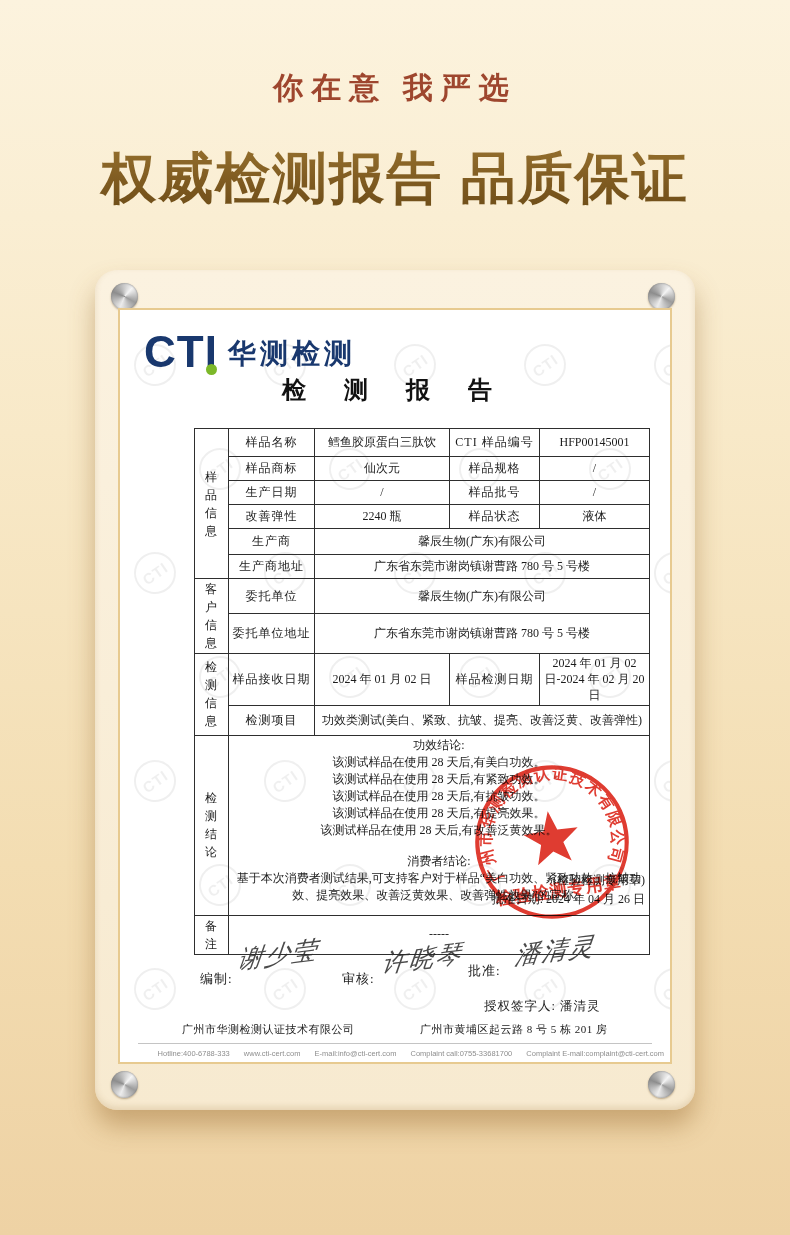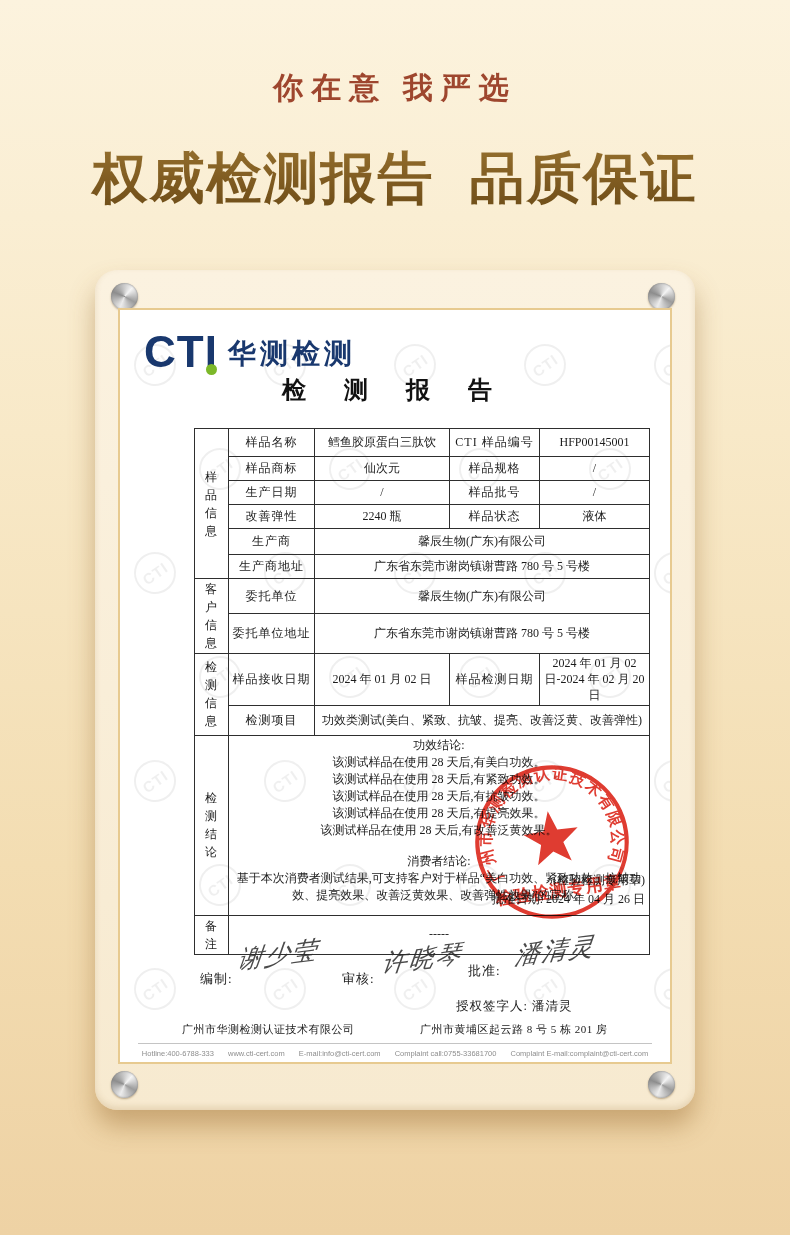--- a/index.html
+++ b/index.html
@@ -2,21 +2,21 @@
 <html><head>
 <meta charset="utf-8">
 <style>
   html,body{margin:0;padding:0;}
   body{width:790px;height:1235px;position:relative;overflow:hidden;
        font-family:"Liberation Serif","DejaVu Serif",serif;
        background:linear-gradient(180deg,#fcf3de 0%,#f8e9c8 35%,#f3ddb2 70%,#eed2a4 100%);}
   .tagline{position:absolute;top:68px;left:0;width:100%;text-align:center;
            font-size:30px;font-weight:bold;letter-spacing:8px;color:#9e462e;}
   .main-title{position:absolute;top:142px;left:0;width:100%;text-align:center;
-              font-family:Liberation Mono, monospace;
+              font-family:Liberation Sans, sans-serif;
               font-size:55px;font-weight:bold;letter-spacing:2px;color:#82622a;}
   @supports ((-webkit-background-clip:text) or (background-clip:text)){
     .main-title{background:linear-gradient(180deg,#97722f 0%,#7e5a20 55%,#6b4b17 100%);
                 -webkit-background-clip:text;background-clip:text;
                 -webkit-text-fill-color:transparent;color:transparent;}
   }
   .card{position:absolute;left:95px;top:270px;width:600px;height:840px;border-radius:22px;
         background:linear-gradient(180deg,#fbf2e0 0%,#f7ead0 100%);
         box-shadow:0 16px 26px rgba(145,98,38,.42), inset 0 -3px 6px rgba(150,105,45,.18);}
   .screw{position:absolute;width:27px;height:27px;border-radius:50%;
@@ -51,25 +51,25 @@
   tr.rh9{height:36px}tr.rh10{height:30px}tr.rh11{height:180px}tr.rh12{height:30px}
   td.concl{text-align:left;vertical-align:top;padding:4px 8px;position:relative;margin-top:40px;}
   .concl-line{line-height:17px;}
   .concl-gap{height:14px;}
   .approve{position:absolute;right:4px;bottom:6px;text-align:right;line-height:19px;}
   .stamp{position:absolute;left:352px;top:452px;width:160px;height:160px;
          transform:rotate(-8deg);opacity:.92;mix-blend-mode:multiply;pointer-events:none;}
   .sig-label{position:absolute;font-size:13px;letter-spacing:1px;}
   .sig{position:absolute;font-size:25px;font-style:italic;color:#2b2b2b;opacity:.85;
        transform:rotate(-7deg) skewX(-14deg);white-space:nowrap;letter-spacing:2px;}
-  .auth{position:absolute;left:336px;top:688px;font-size:12.5px;letter-spacing:1px;}
+  .auth{position:absolute;left:364px;top:688px;font-size:12.5px;letter-spacing:1px;}
   .addr{position:absolute;top:712px;font-size:11px;letter-spacing:.5px;}
   .addr.l{left:62px;} .addr.r{left:300px;}
   .foot-rule{position:absolute;left:18px;right:18px;top:733px;border-top:1px solid #c4c4c4;}
-  .contact{position:absolute;top:739px;left:0;width:100%;text-align:center;
+  .contact{position:absolute;top:739px;left:0;width:100%;text-align:right;
            font-family:"Liberation Sans","DejaVu Sans",sans-serif;
            font-size:7.5px;color:#8e8e8e;white-space:nowrap;}
   .contact span{margin:0 6px;}
 </style>
 </head>
 <body>
 
 <div class="tagline">你在意 我严选</div>
 <div class="main-title">权威检测报告 品质保证</div>
 

